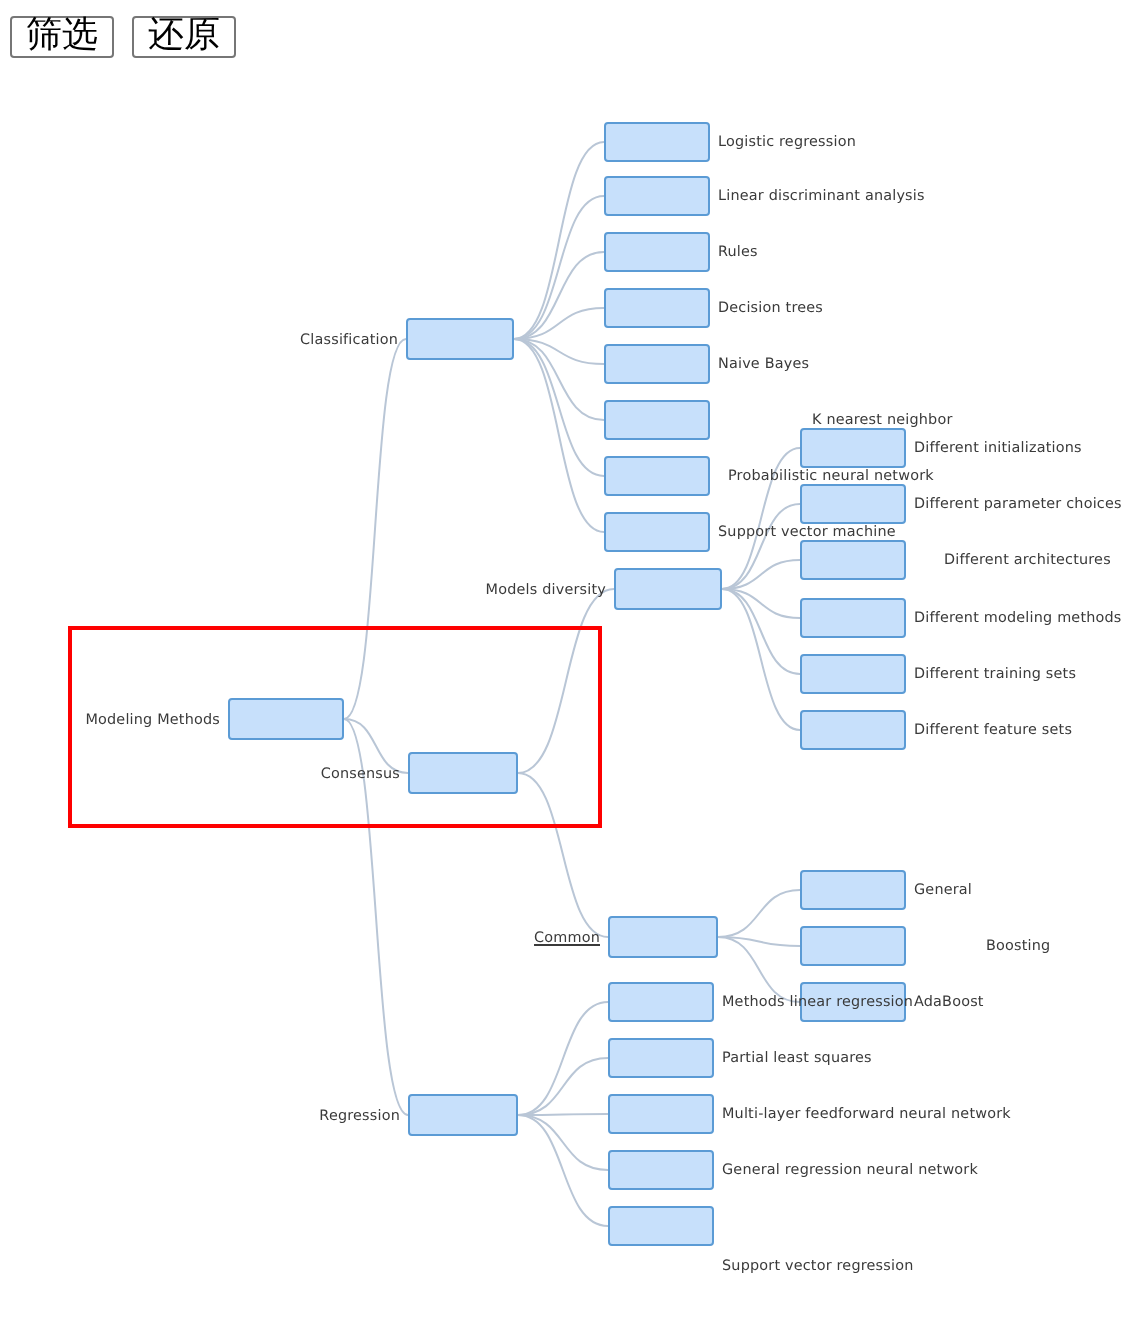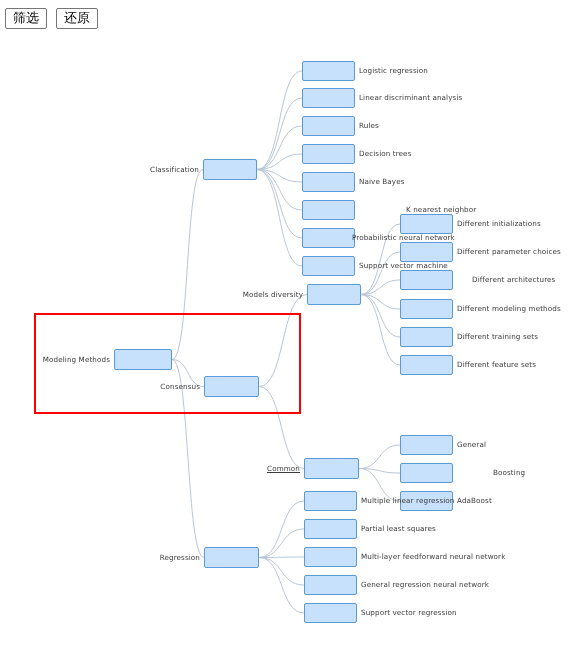--- a/index.html
+++ b/index.html
@@ -21,21 +21,21 @@
   
   .toolbar {
     position: absolute;
     left: 5px; top: 8px;
     display: flex;
     gap: 9px;
     z-index: 30;
   }
   .tb-btn {
     font-family: "DejaVu Sans", sans-serif;
-    font-size: 13px;
+    font-size: 18px;
     line-height: 14px;
     color: #000;
     background: #ffffff;
     border: 1px solid #767676;
     border-radius: 2px;
     padding: 2px 7px 3px 7px;
     cursor: pointer;
     white-space: nowrap;
   }
 
@@ -157,21 +157,21 @@
         <div class="node-label right" style="color: rgb(58, 58, 58); top: 41px; left: 359px;">Linear discriminant analysis</div>
         <div class="node" style="left: 302px; top: 64px; width: 53px; height: 20px; background: rgb(199, 224, 251); border-color: rgb(91, 155, 213);"></div>
         <div class="node-label right" style="color: rgb(58, 58, 58); top: 69px; left: 359px;">Rules</div>
         <div class="node" style="left: 302px; top: 92px; width: 53px; height: 20px; background: rgb(199, 224, 251); border-color: rgb(91, 155, 213);"></div>
         <div class="node-label right" style="color: rgb(58, 58, 58); top: 97px; left: 359px;">Decision trees</div>
         <div class="node" style="left: 302px; top: 120px; width: 53px; height: 20px; background: rgb(199, 224, 251); border-color: rgb(91, 155, 213);"></div>
         <div class="node-label right" style="color: rgb(58, 58, 58); top: 125px; left: 359px;">Naive Bayes</div>
         <div class="node" style="left: 302px; top: 148px; width: 53px; height: 20px; background: rgb(199, 224, 251); border-color: rgb(91, 155, 213);"></div>
         <div class="node-label right" style="color: rgb(58, 58, 58); top: 153px; left: 359px; padding-left: 47px;">K nearest neighbor</div>
         <div class="node" style="left: 302px; top: 176px; width: 53px; height: 20px; background: rgb(199, 224, 251); border-color: rgb(91, 155, 213);"></div>
-        <div class="node-label right" style="color: rgb(58, 58, 58); top: 181px; left: 352px; text-align: right;">Probabilistic neural network</div>
+        <div class="node-label right" style="color: rgb(58, 58, 58); top: 181px; left: 364px; text-align: right;">Probabilistic neural network</div>
         <div class="node" style="left: 302px; top: 204px; width: 53px; height: 20px; background: rgb(199, 224, 251); border-color: rgb(91, 155, 213);"></div>
         <div class="node-label right" style="color: rgb(58, 58, 58); top: 209px; left: 359px;">Support vector machine</div>
         <div class="node" style="left: 400px; top: 162px; width: 53px; height: 20px; background: rgb(199, 224, 251); border-color: rgb(91, 155, 213);"></div>
         <div class="node-label right" style="color: rgb(58, 58, 58); top: 167px; left: 457px;">Different initializations</div>
         <div class="node" style="left: 400px; top: 190px; width: 53px; height: 20px; background: rgb(199, 224, 251); border-color: rgb(91, 155, 213);"></div>
         <div class="node-label right" style="color: rgb(58, 58, 58); top: 195px; left: 457px;">Different parameter choices</div>
         <div class="node" style="left: 400px; top: 218px; width: 53px; height: 20px; background: rgb(199, 224, 251); border-color: rgb(91, 155, 213);"></div>
         <div class="node-label right" style="color: rgb(58, 58, 58); top: 223px; left: 457px; padding-left: 15px;">Different architectures</div>
         <div class="node" style="left: 400px; top: 247px; width: 53px; height: 20px; background: rgb(199, 224, 251); border-color: rgb(91, 155, 213);"></div>
         <div class="node-label right" style="color: rgb(58, 58, 58); top: 252px; left: 457px;">Different modeling methods</div>
@@ -179,26 +179,26 @@
         <div class="node-label right" style="color: rgb(58, 58, 58); top: 280px; left: 457px;">Different training sets</div>
         <div class="node" style="left: 400px; top: 303px; width: 53px; height: 20px; background: rgb(199, 224, 251); border-color: rgb(91, 155, 213);"></div>
         <div class="node-label right" style="color: rgb(58, 58, 58); top: 308px; left: 457px;">Different feature sets</div>
         <div class="node" style="left: 400px; top: 383px; width: 53px; height: 20px; background: rgb(199, 224, 251); border-color: rgb(91, 155, 213);"></div>
         <div class="node-label right" style="color: rgb(58, 58, 58); top: 388px; left: 457px;">General</div>
         <div class="node" style="left: 400px; top: 411px; width: 53px; height: 20px; background: rgb(199, 224, 251); border-color: rgb(91, 155, 213);"></div>
         <div class="node-label right" style="color: rgb(58, 58, 58); top: 416px; left: 457px; padding-left: 36px;">Boosting</div>
         <div class="node" style="left: 400px; top: 439px; width: 53px; height: 20px; background: rgb(199, 224, 251); border-color: rgb(91, 155, 213);"></div>
         <div class="node-label right" style="color: rgb(58, 58, 58); top: 444px; left: 457px;">AdaBoost</div>
         <div class="node" style="left: 304px; top: 439px; width: 53px; height: 20px; background: rgb(199, 224, 251); border-color: rgb(91, 155, 213);"></div>
-        <div class="node-label right" style="color: rgb(58, 58, 58); top: 444px; left: 361px;">Multiple linear regression</div>
+        <div class="node-label right" style="color: rgb(58, 58, 58); top: 444px; left: 361px;">Methods linear regression</div>
         <div class="node" style="left: 304px; top: 467px; width: 53px; height: 20px; background: rgb(199, 224, 251); border-color: rgb(91, 155, 213);"></div>
         <div class="node-label right" style="color: rgb(58, 58, 58); top: 472px; left: 361px;">Partial least squares</div>
         <div class="node" style="left: 304px; top: 495px; width: 53px; height: 20px; background: rgb(199, 224, 251); border-color: rgb(91, 155, 213);"></div>
         <div class="node-label right" style="color: rgb(58, 58, 58); top: 500px; left: 361px;">Multi-layer feedforward neural network</div>
         <div class="node" style="left: 304px; top: 523px; width: 53px; height: 20px; background: rgb(199, 224, 251); border-color: rgb(91, 155, 213);"></div>
         <div class="node-label right" style="color: rgb(58, 58, 58); top: 528px; left: 361px;">General regression neural network</div>
         <div class="node" style="left: 304px; top: 551px; width: 53px; height: 20px; background: rgb(199, 224, 251); border-color: rgb(91, 155, 213);"></div>
-        <div class="node-label right" style="color: rgb(58, 58, 58); top: 556px; left: 361px;">Support vector regression</div>
+        <div class="node-label right" style="color: rgb(58, 58, 58); top: 576px; left: 361px;">Support vector regression</div>
       </div>
     <div class="select-rect" id="select-rect" style="left: 34px; top: 261px; width: 267px; height: 101px; border-color: rgb(254, 0, 0);"></div>
   </div>
 
 </div>
 
 </body></html>

